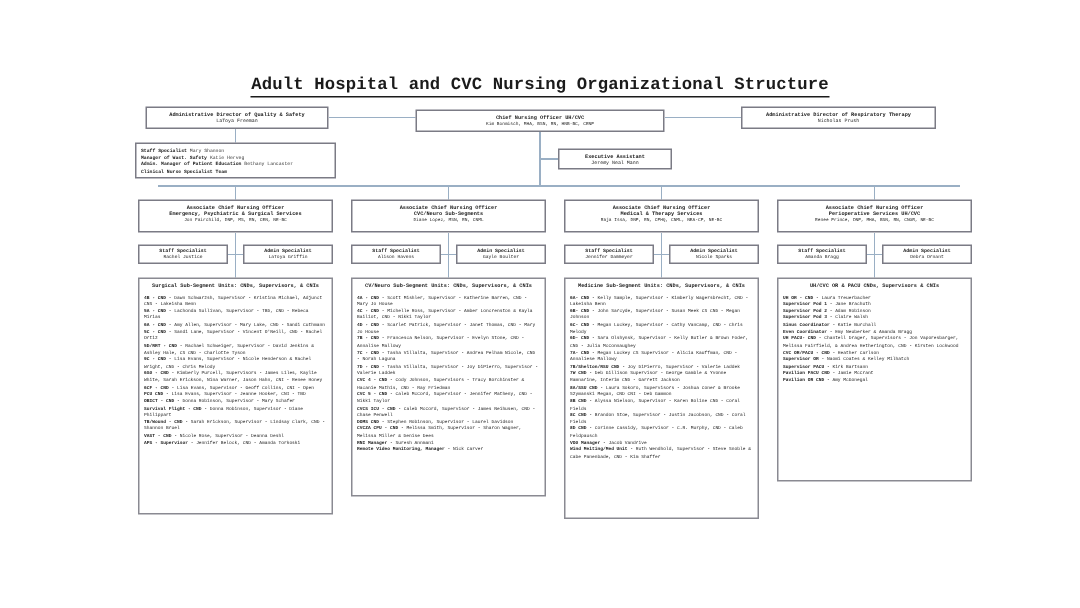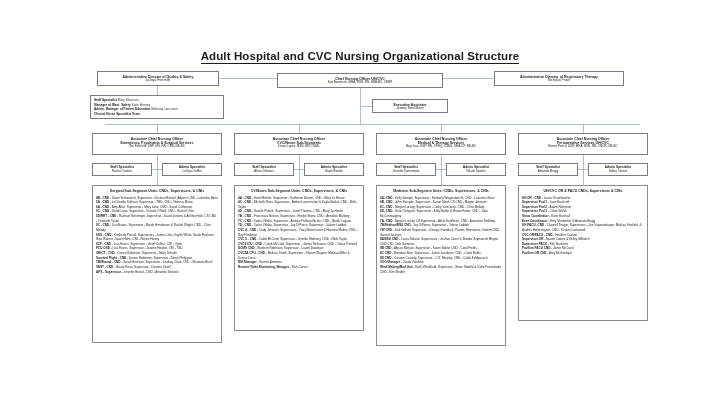--- a/index.html
+++ b/index.html
@@ -11,21 +11,21 @@
     width: 720px;
     height: 405px;
     overflow: hidden;
     font-family: "Liberation Sans", sans-serif;
     color: #1b1b1b;
     position: relative;
   }
   #chart {
     position: absolute;
     left: 0; top: 0;
-    width: 720px; height: 360px;
+    width: 720px; height: 360px; font-family: Liberation Mono, monospace;
   }
 
   
   .title {
     position: absolute;
     left: 0; top: 50px;
     width: 720px;
     text-align: center;
     font-size: 11.5px;
     font-weight: bold;

